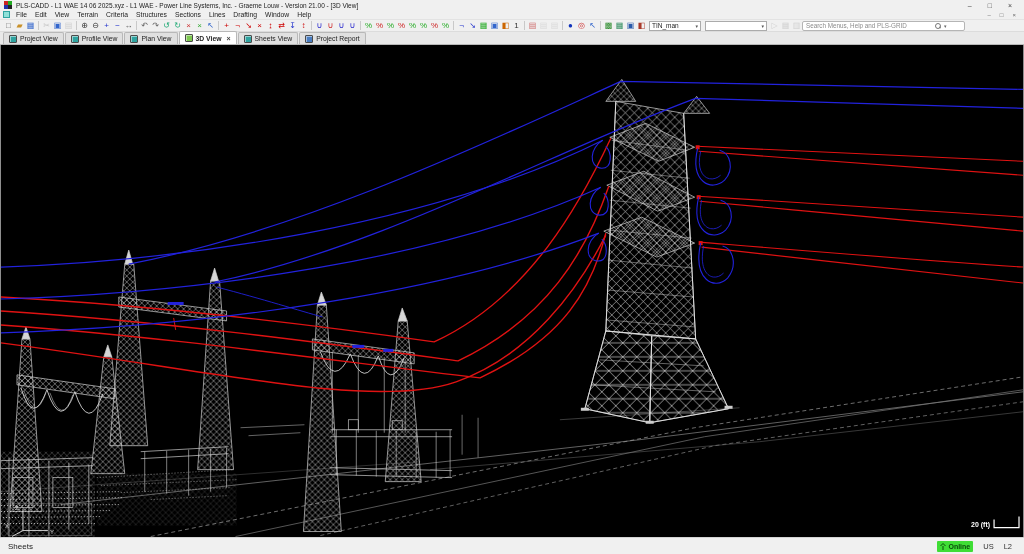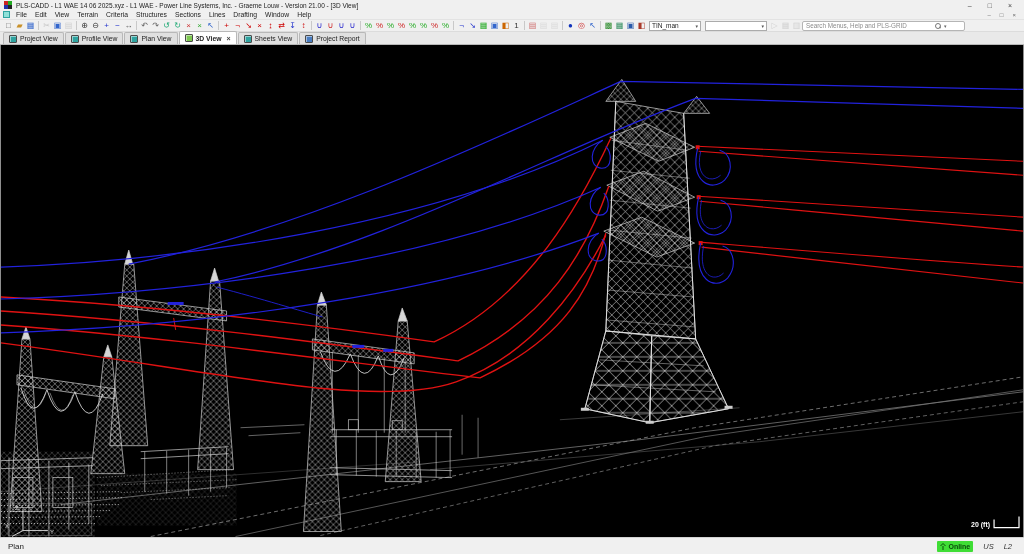--- a/index.html
+++ b/index.html
@@ -33,21 +33,21 @@
   .tab.active { background:#ffffff; font-weight:bold; height:13px; }
   .tabicon { width:8px; height:8px; border:1px solid #4a4a4a; border-radius:1px; flex:0 0 auto; box-shadow:inset 1px 1px 0 rgba(255,255,255,.5); }
   .tab .close { font-size:7px; color:#444; margin-left:2px; }
 
   .canvas { height:492px; background:#000; position:relative; border-left:1px solid #8f8f8f; border-right:1px solid #8f8f8f; }
   .canvas svg { display:block; }
 
   .statusbar { height:17px; background:#f0f0f0; border-top:1px solid #d4d4d4; display:flex; align-items:center; padding:0 8px; font-size:8px; color:#222; }
   .status-right { margin-left:auto; display:flex; align-items:center; gap:10px; padding-right:4px; }
   .badge { background:#3fdd35; color:#0a4a0a; font-size:7px; height:11px; display:flex; align-items:center; gap:2px; padding:0 3px; border-radius:1px; font-weight:bold; }
-  .sb-item { font-size:7.5px; color:#333;font-style:italic; }
+  .sb-item { font-size:7.5px; color:#333; }
 </style>
 </head>
 <body>
 
 <div class="titlebar">
   <svg width="8" height="8">
       <rect x="0" y="0" width="4" height="4" fill="#cc2222"></rect>
       <rect x="4" y="0" width="4" height="4" fill="#22aa22"></rect>
       <rect x="0" y="4" width="4" height="4" fill="#2233aa"></rect>
       <rect x="4" y="4" width="4" height="4" fill="#222222"></rect>
@@ -342,21 +342,21 @@
   </g>
 
   <g>
     <text x="991" y="527" fill="#ffffff" font-size="7" font-weight="bold" text-anchor="end">20 (ft)</text>
     <path d="M995,520 L995,528 L1020,528 L1020,517" stroke="#ffffff" stroke-width="1.2" fill="none"></path>
   </g>
 </svg>
 </div>
 
 <div class="statusbar">
-  <span>Plan</span>
+  <span>Sheets</span>
   <span class="status-right">
     <span class="badge">
       <svg width="6" height="7">
           <path d="M3,7 L3,3 M0.5,3 L3,0.5 L5.5,3" stroke="#0a4a0a" stroke-width="1" fill="none"></path>
         </svg>
       <span>Online</span>
     </span>
     <span class="sb-item">US</span>
     <span class="sb-item">L2</span>
   </span>

